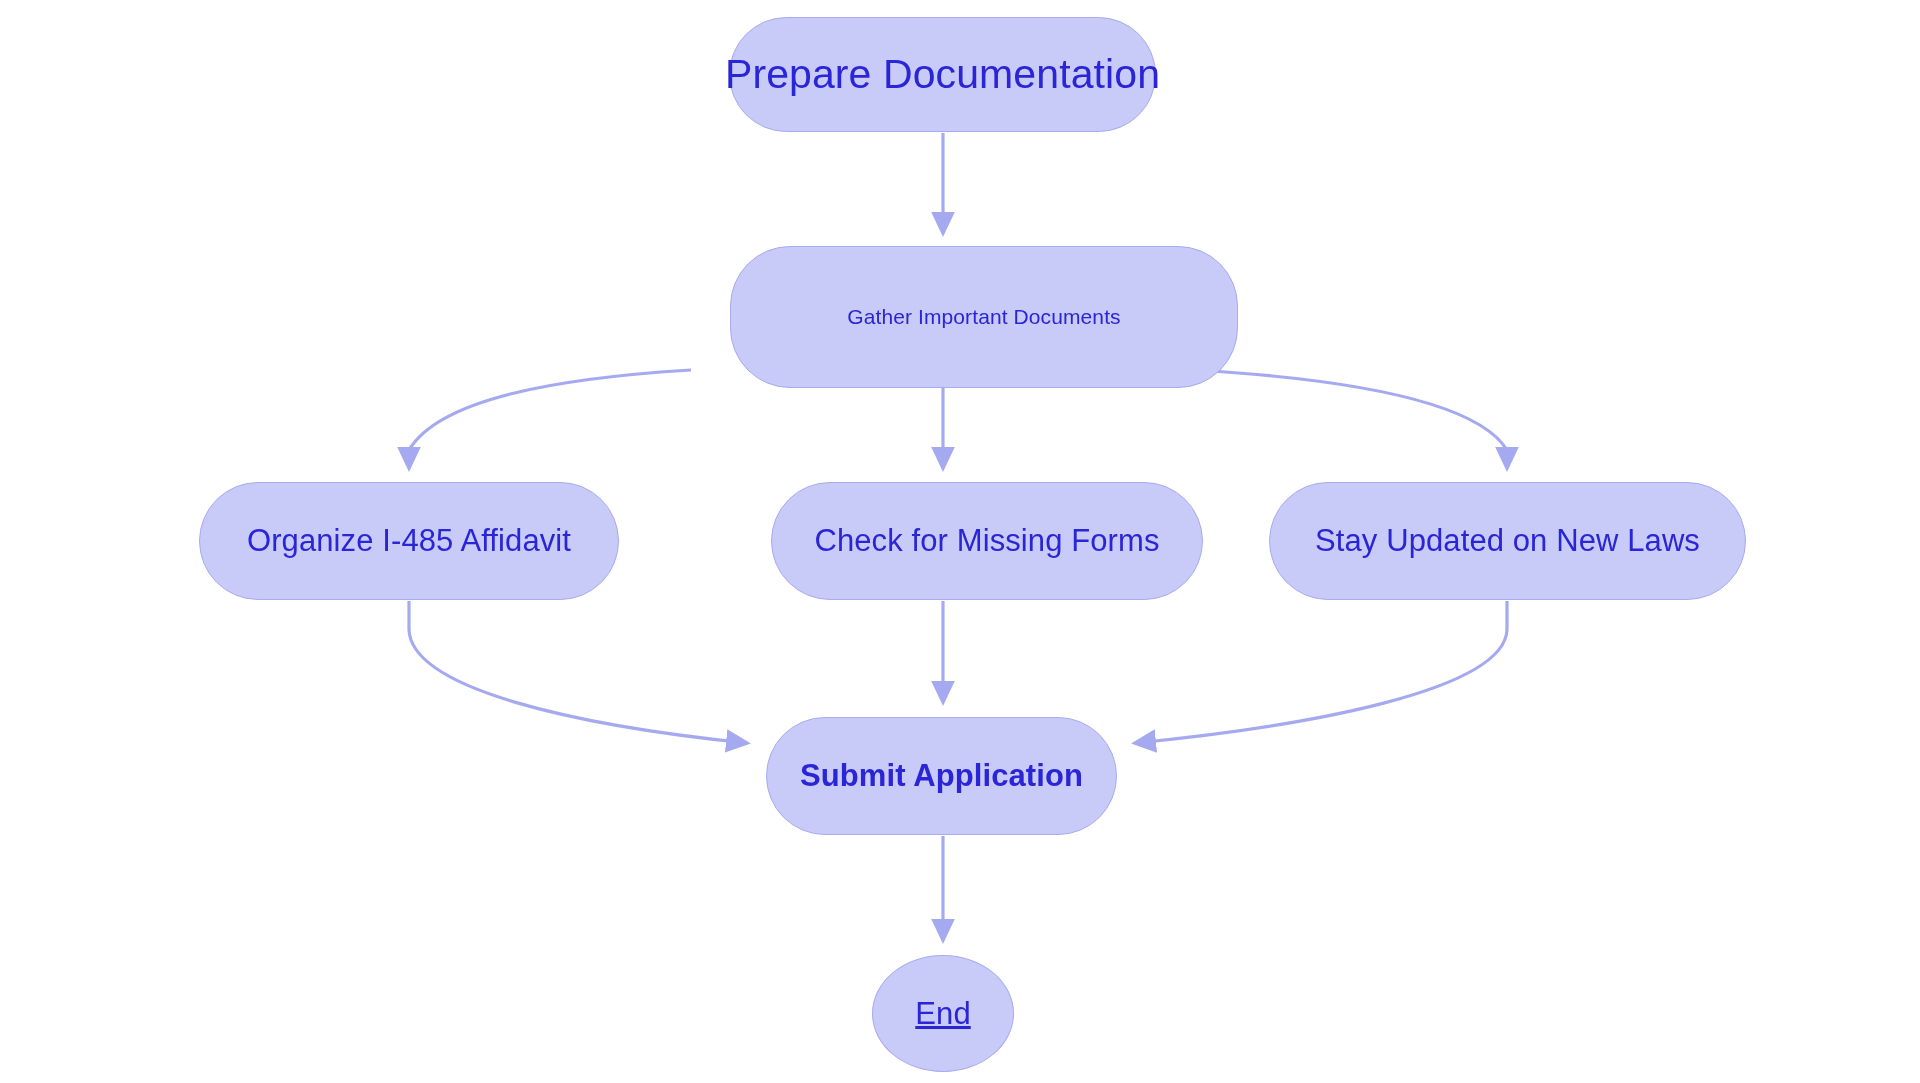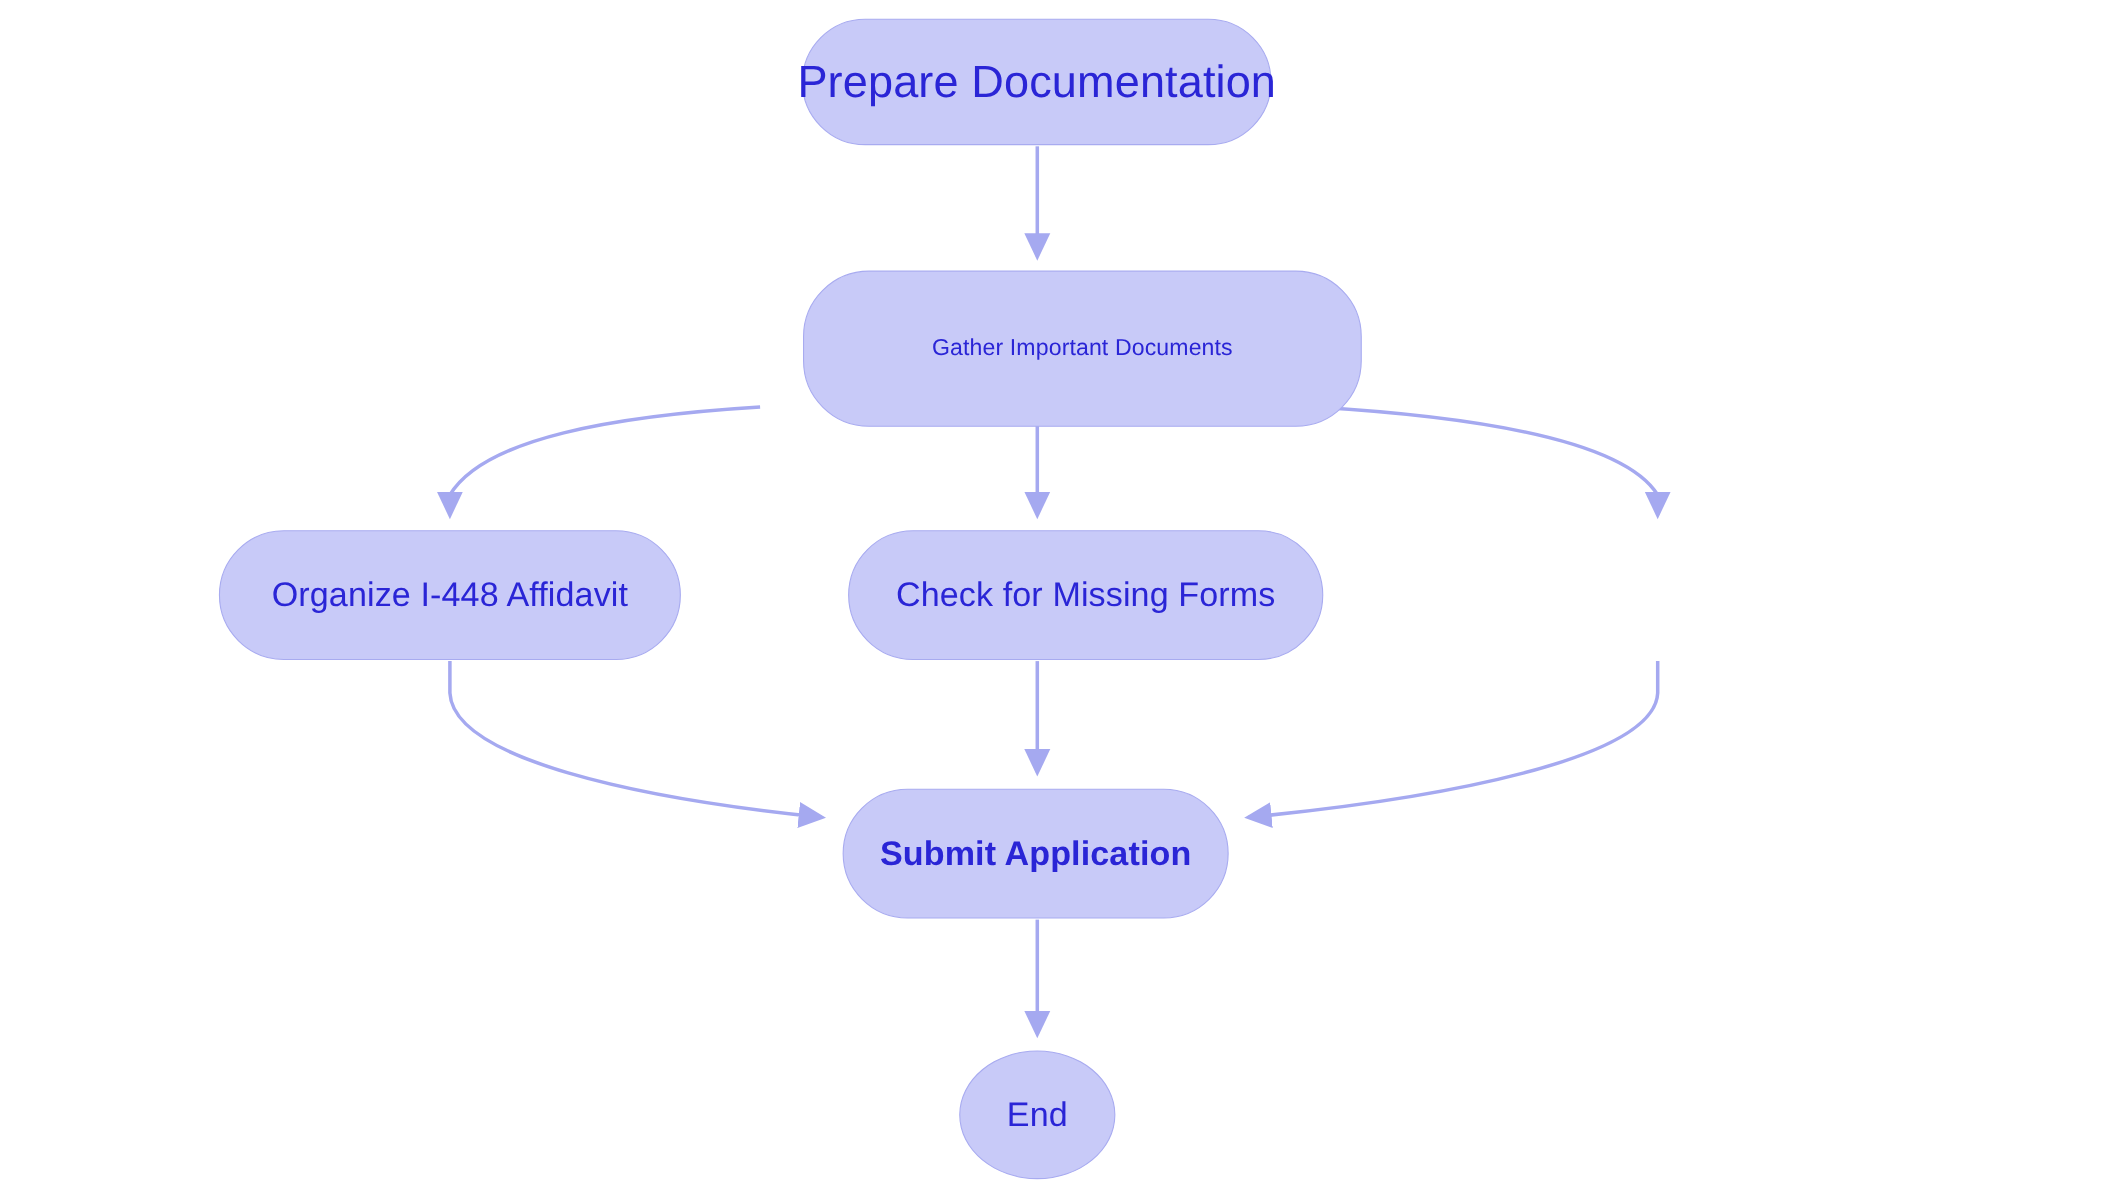--- a/index.html
+++ b/index.html
@@ -37,20 +37,21 @@
     color: #2a25d6;
     text-align: center;
     white-space: nowrap;
     letter-spacing: 0.1px;
   }
   .node-stadium {
     border-radius: 60px;
   }
   .node-ellipse {
     border-radius: 50%;
+    text-decoration: underline;
   }
   .node-label {
     pointer-events: none;
   }
   
   #node-prepare-documentation {
     left: 729px; top: 17px; width: 427px; height: 115px;
     font-size: 41px;
   }
   #node-gather-important-documents {
@@ -110,27 +111,30 @@
 
   <div class="node node-stadium" id="node-prepare-documentation">
     <span class="node-label">Prepare Documentation</span>
   </div>
 
   <div class="node node-stadium" id="node-gather-important-documents">
     <span class="node-label">Gather Important Documents</span>
   </div>
 
   <div class="node node-stadium" id="node-organize-affidavit">
-    <span class="node-label">Organize I-448 Affidavit</span>
+    <span class="node-label">Organize I-485 Affidavit</span>
   </div>
 
   <div class="node node-stadium" id="node-check-missing-forms">
     <span class="node-label">Check for Missing Forms</span>
   </div>
 
+  <div class="node node-stadium" id="node-stay-updated-laws">
+    <span class="node-label">Stay Updated on New Laws</span>
+  </div>
 
   <div class="node node-stadium" id="node-submit-application">
     <span class="node-label">Submit Application</span>
   </div>
 
   <div class="node node-ellipse" id="node-end">
     <span class="node-label">End</span>
   </div>
 
 </div>

